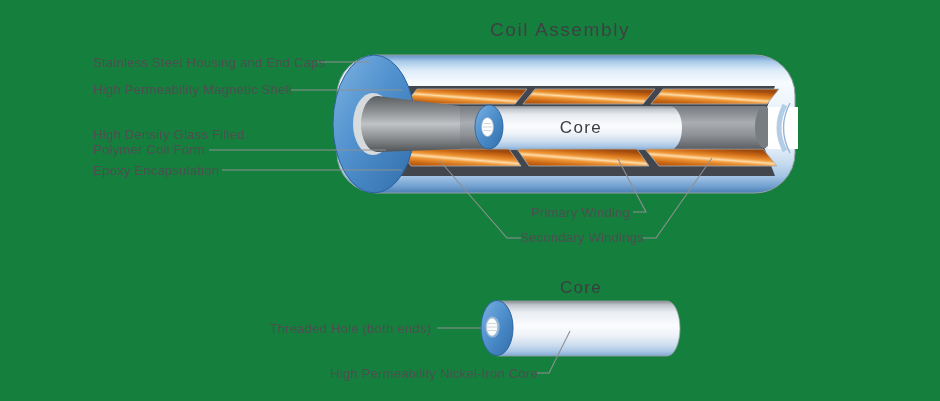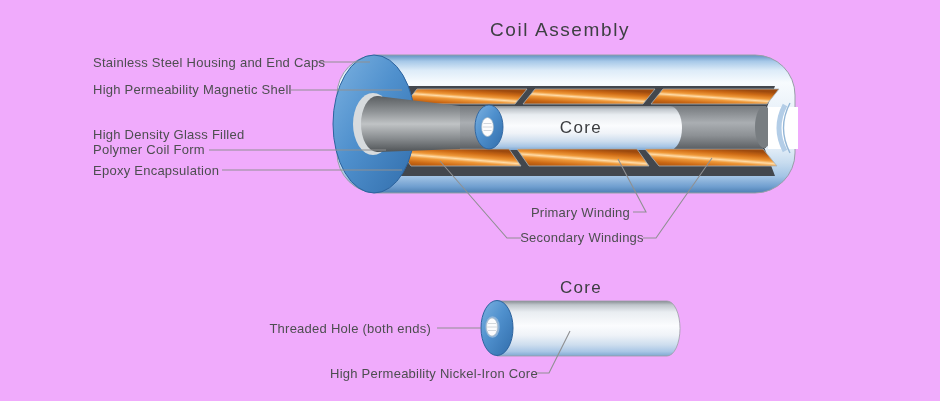--- a/index.html
+++ b/index.html
@@ -1,19 +1,19 @@
 <!DOCTYPE html>
 <html><head>
 <meta charset="utf-8">
 <style>
   html, body { margin: 0; padding: 0; background: #ffffff; }
   .canvas {
     position: relative;
     width: 940px; height: 401px;
-    background: #f0abfc;
+    background: #15803d;
     overflow: hidden;
     font-family: "Liberation Sans", sans-serif;
   }
   svg { display: block; }
   .lbl  { font-family: "Liberation Sans", sans-serif; font-size: 13px; fill: #4d4e50; letter-spacing: 0.25px; }
   .ttl  { font-family: "Liberation Sans", sans-serif; font-size: 19px; fill: #3e4043; letter-spacing: 1.6px; }
   .sub  { font-family: "Liberation Sans", sans-serif; font-size: 17px; fill: #3b3d40; letter-spacing: 1.3px; }
   .core-word { font-family: "Liberation Sans", sans-serif; font-size: 17px; fill: #3b3d40; letter-spacing: 1.4px; }
   .leader { stroke: #8f9092; stroke-width: 1.1; fill: none; }
 </style>

